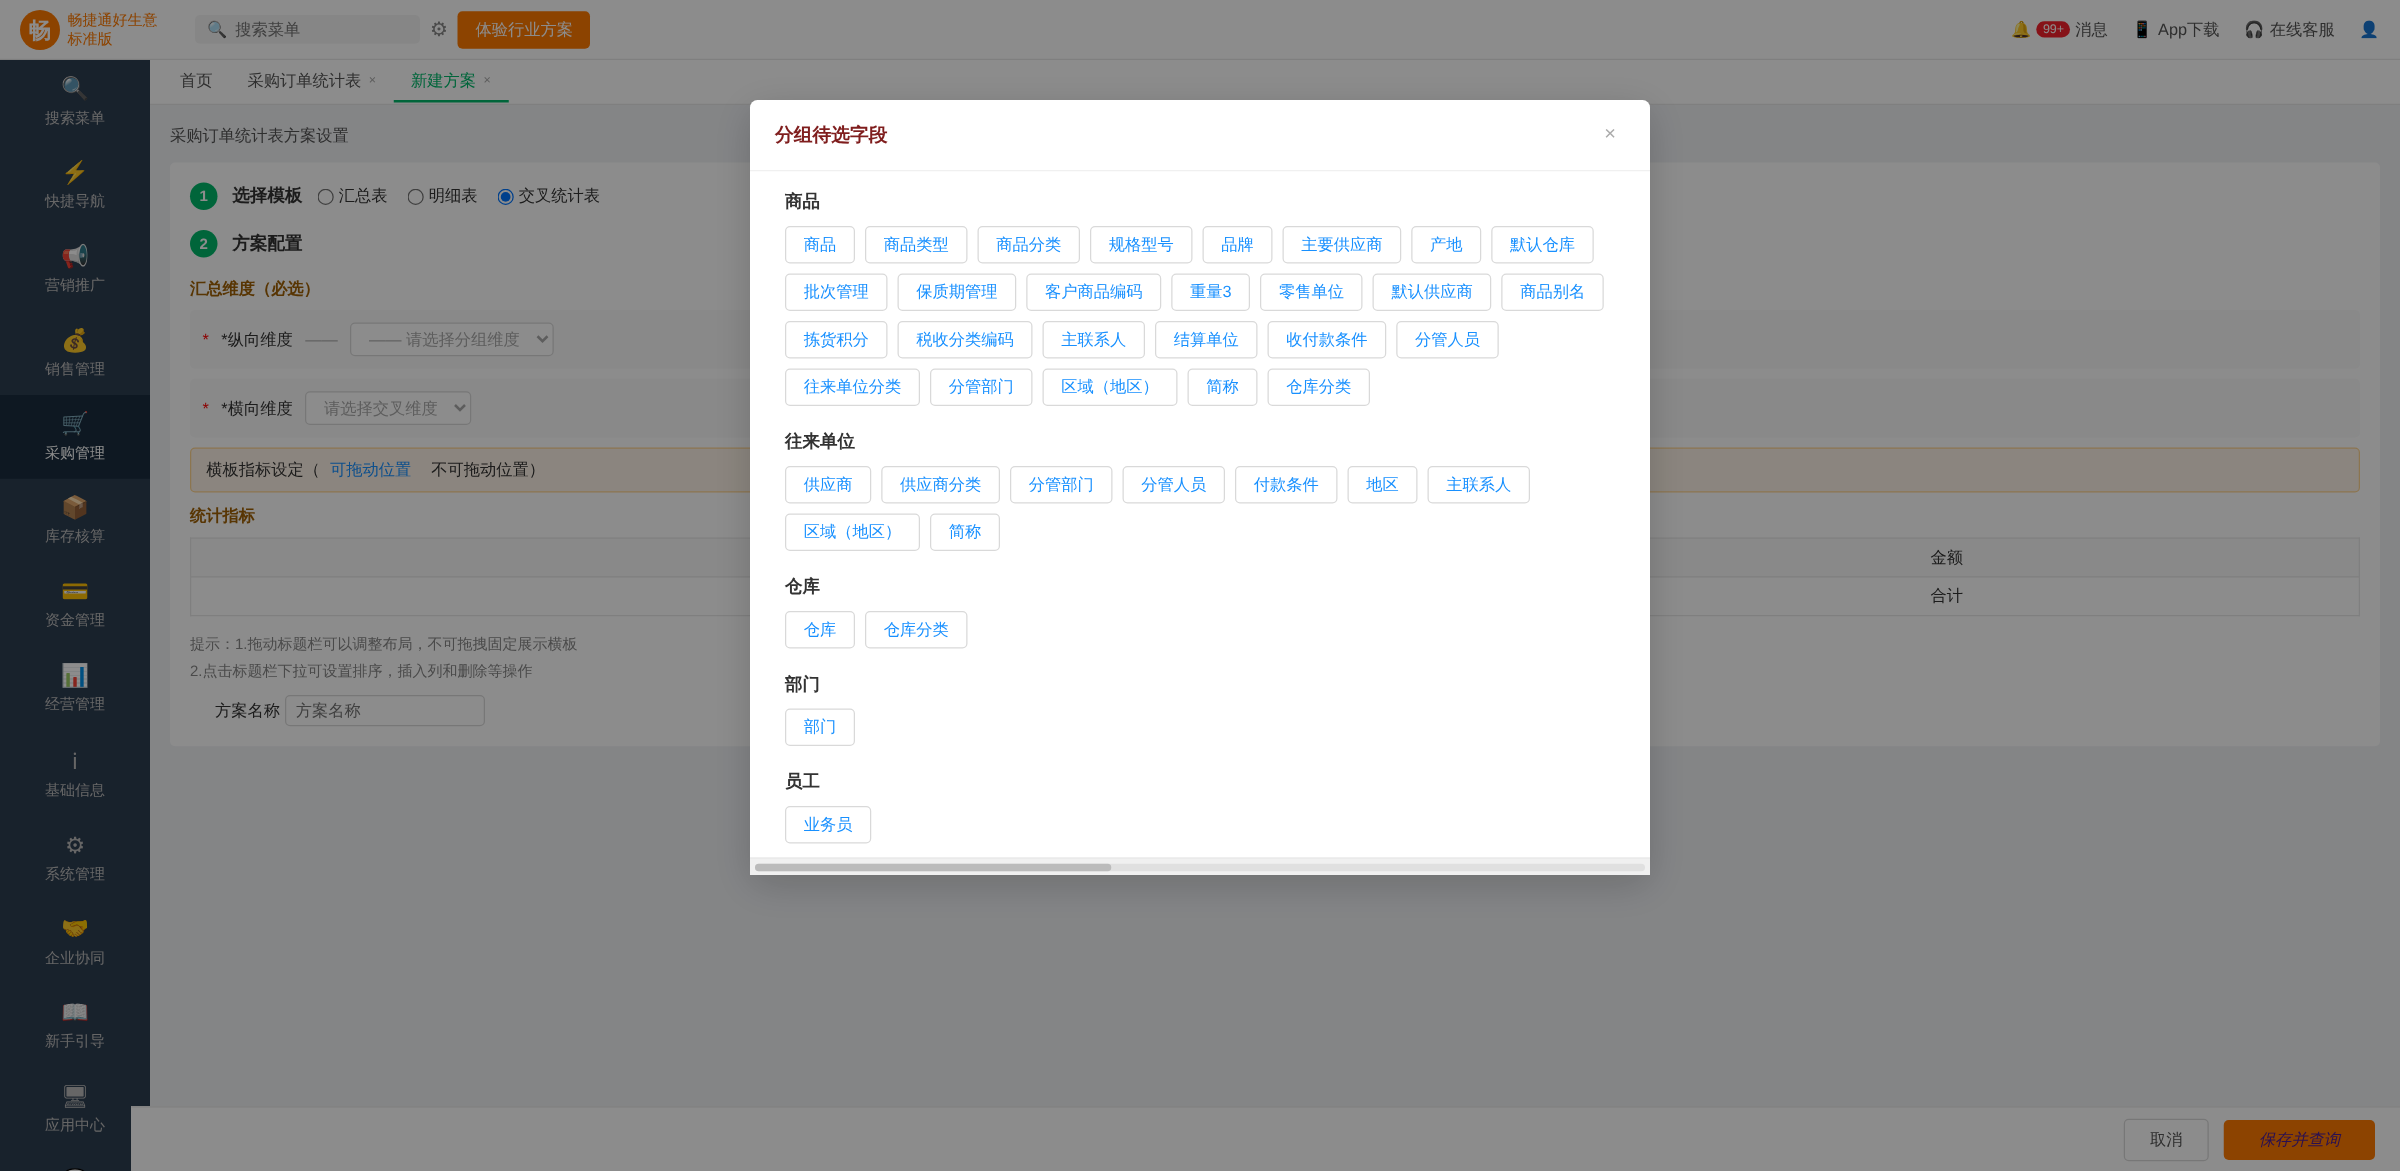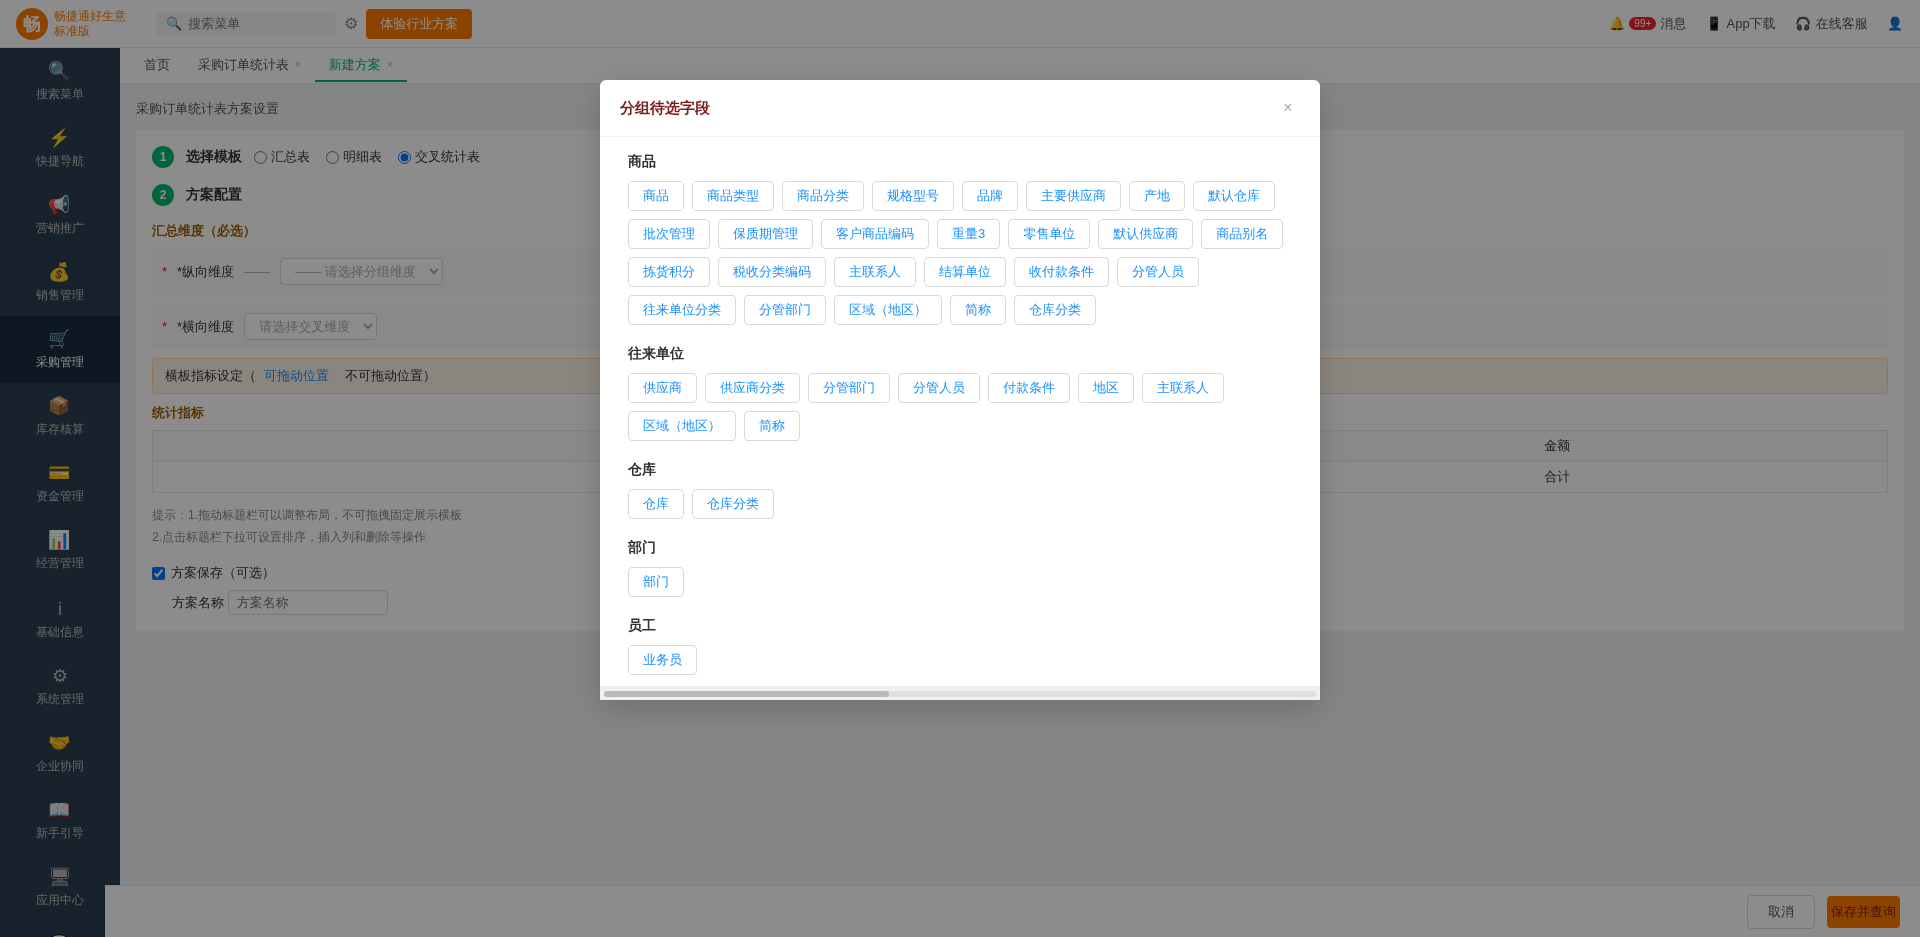--- a/index.html
+++ b/index.html
@@ -195,22 +195,22 @@
       border-top: 1px solid #e8e8e8;
       display: flex; align-items: center; justify-content: flex-end;
       padding: 0 20px; gap: 12px;
       z-index: 200;
     }
     .btn-cancel {
       padding: 7px 20px; border: 1px solid #d9d9d9; border-radius: 4px;
       background: #fff; cursor: pointer; font-size: 13px; color: #555;
     }
     .btn-save {
-      padding: 7px 4px; border: none; border-radius: 4px;
-      background: #ff7a00; color: #7f1d1d; cursor: pointer; font-size: 13px;
+      padding: 7px 28px; border: none; border-radius: 4px;
+      background: #ff7a00; color: #4c1d95; cursor: pointer; font-size: 13px; font-style: italic;
     }
 
     
     .modal-overlay {
       position: fixed;
       top: 0; left: 0; right: 0; bottom: 0;
       background: rgba(0,0,0,0.45);
       z-index: 300;
       display: flex; align-items: flex-start; justify-content: center;
       padding-top: 80px;
@@ -469,24 +469,20 @@
           </tbody>
         </table>
       </div>
     </div>
 
     <div class="hint-section">
       <div>提示：1.拖动标题栏可以调整布局，不可拖拽固定展示横板</div>
       <div>2.点击标题栏下拉可设置排序，插入列和删除等操作</div>
     </div>
 
-    <div class="save-option">
-      <input type="checkbox" checked="" style="">
-      <span>方案保存（可选）</span>
-    </div>
     <div style="margin-top:8px; padding-left:20px;">
       <span>方案名称</span>
       <input class="plan-name-input" type="text" placeholder="方案名称" style="">
     </div>
   </div>
 </div>
 
 <div class="bottom-bar">
   <button class="btn-cancel">取消</button>
   <button class="btn-save">保存并查询</button>

